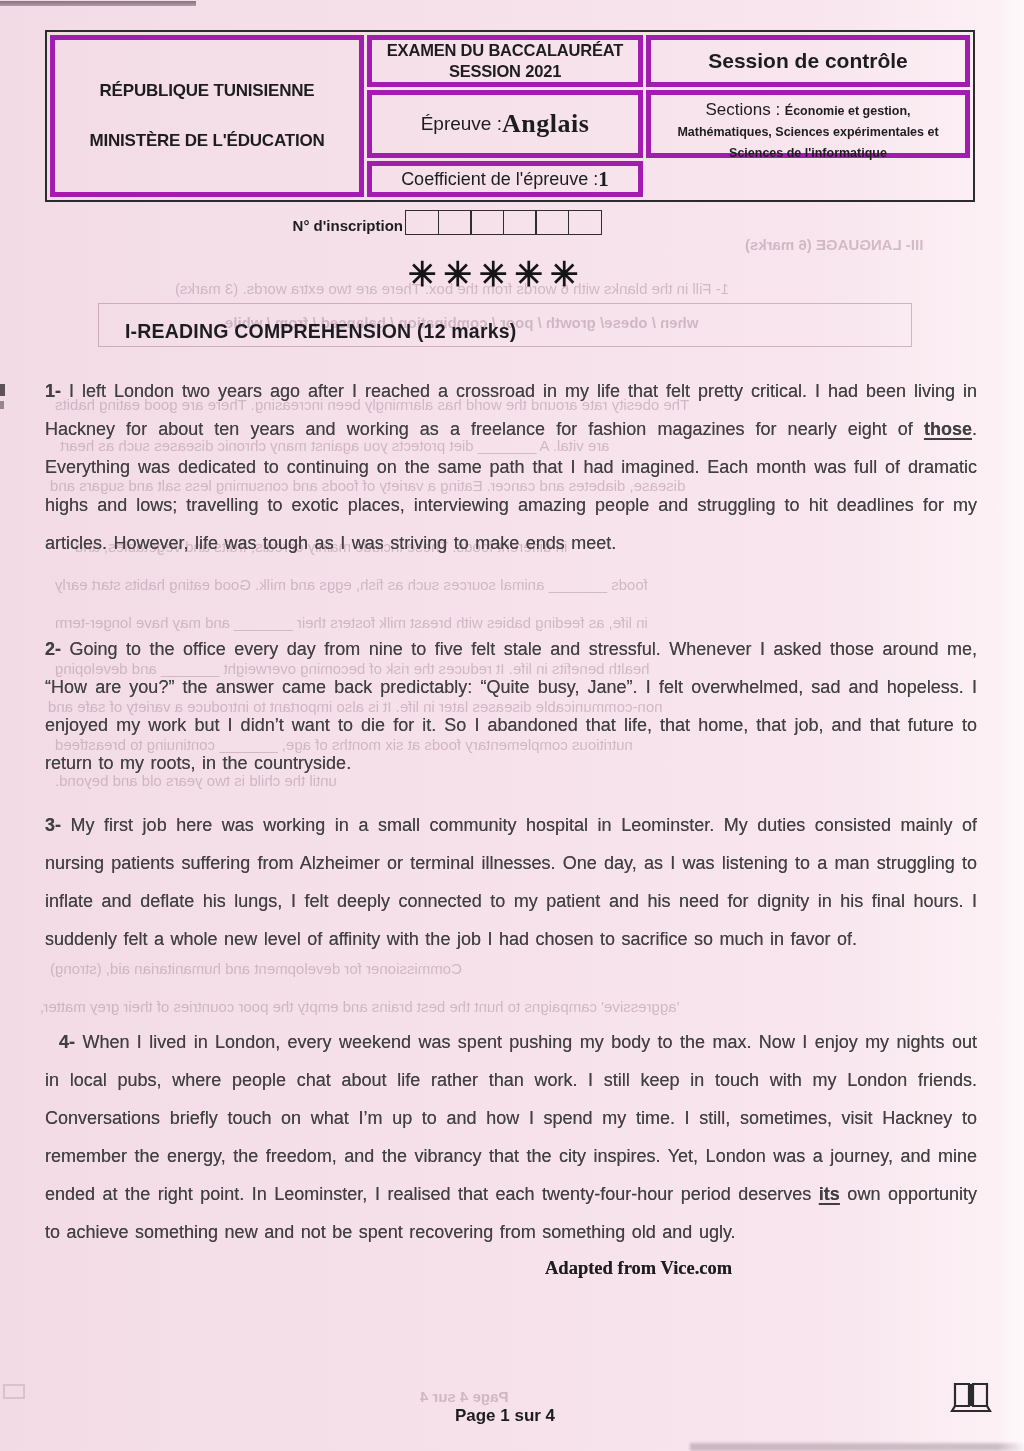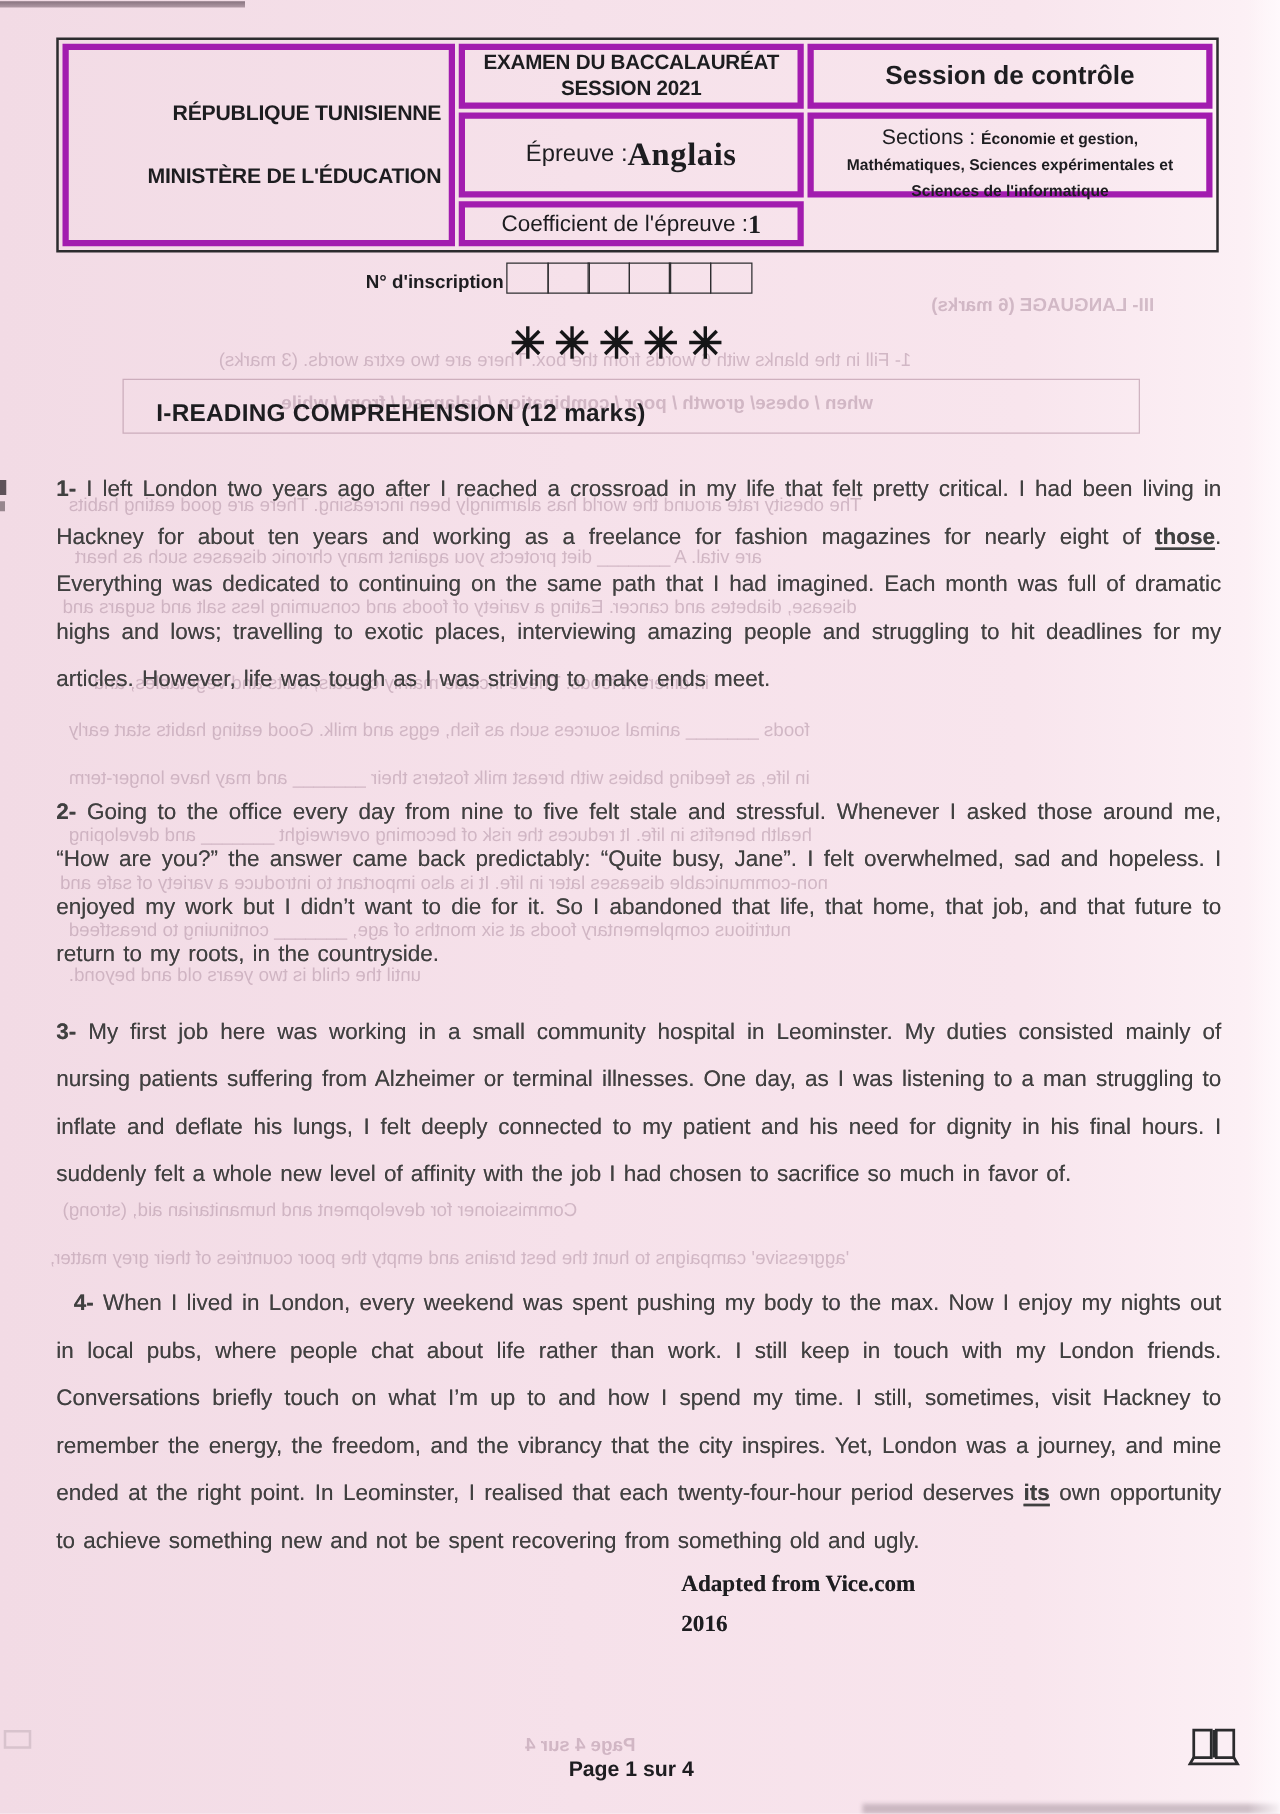--- a/index.html
+++ b/index.html
@@ -21,21 +21,21 @@
     display:grid;
     grid-template-columns:314px 276px 1fr;
     grid-template-rows:52px 68px 1fr;
     gap:3px;
   }
   .hcell{
     border:5px solid #a21caf;
     display:flex;align-items:center;justify-content:center;
     text-align:center;box-sizing:border-box;
   }
-  .cell-org{grid-row:1/4;flex-direction:column;justify-content:space-evenly;padding:10px 6px;align-items:flex-end;}
+  .cell-org{grid-row:1/4;flex-direction:column;justify-content:space-evenly;padding:10px 6px;}
   .org-line{font-weight:700;font-size:17px;letter-spacing:-0.2px;}
   .exam-cell{flex-direction:column;line-height:1.25;}
   .exam-line{font-weight:700;font-size:16.5px;letter-spacing:-0.2px;}
   .label-fr{font-size:19px;}
   .val-serif{font-family:"Liberation Serif", serif;font-weight:700;}
   .epreuve-val{font-size:26px;letter-spacing:0.5px;}
   .duree-val{font-size:22px;}
   .session-line{font-weight:700;font-size:21px;}
   .sections-cell{display:block;padding:4px 8px;line-height:1.3;}
   .sections-label{font-size:17px;}
@@ -167,21 +167,20 @@
 
 <div class="abs rc-title">I-READING COMPREHENSION (12 marks)</div>
 
 <p class="abs para" style="top:372px"><span class="rn">1-</span><span> I left London two years ago after I reached a crossroad in my life that felt pretty critical. I had been living in Hackney for about ten years and working as a freelance for fashion magazines for nearly eight of </span><span class="hl">those</span><span>. Everything was dedicated to continuing on the same path that I had imagined. Each month was full of dramatic highs and lows; travelling to exotic places, interviewing amazing people and struggling to hit deadlines for my articles. However, life was tough as I was striving to make ends meet.</span></p>
 <p class="abs para" style="top:630px"><span class="rn">2-</span><span> Going to the office every day from nine to five felt stale and stressful. Whenever I asked those around me, “How are you?” the answer came back predictably: “Quite busy, Jane”. I felt overwhelmed, sad and hopeless. I enjoyed my work but I didn’t want to die for it. So I abandoned that life, that home, that job, and that future to return to my roots, in the countryside.</span></p>
 <p class="abs para" style="top:806px"><span class="rn">3-</span><span> My first job here was working in a small community hospital in Leominster. My duties consisted mainly of nursing patients suffering from Alzheimer or terminal illnesses. One day, as I was listening to a man struggling to inflate and deflate his lungs, I felt deeply connected to my patient and his need for dignity in his final hours. I suddenly felt a whole new level of affinity with the job I had chosen to sacrifice so much in favor of.</span></p>
 <p class="abs para p4" style="top:1023px"><span class="rn">4-</span><span> When I lived in London, every weekend was spent pushing my body to the max. Now I enjoy my nights out in local pubs, where people chat about life rather than work. I still keep in touch with my London friends. Conversations briefly touch on what I’m up to and how I spend my time. I still, sometimes, visit Hackney to remember the energy, the freedom, and the vibrancy that the city inspires. Yet, London was a journey, and mine ended at the right point. In Leominster, I realised that each twenty-four-hour period deserves </span><span class="hl">its</span><span> own opportunity to achieve something new and not be spent recovering from something old and ugly.</span></p>
 
 <div class="abs source">
   <div class="source-line1">Adapted from Vice.com</div>
-  <div class="source-line2">2016</div>
 </div>
 
 <div class="abs page-label">Page 1 sur 4</div>
 
 <div class="abs book-icon">
   <svg width="42" height="36" viewBox="0 0 42 36">
     <path d="M5 4 h14 v22 h-14 z" fill="#fbeef4" stroke="#2b2b2d" stroke-width="2.2"></path>
     <path d="M23 4 h14 v22 h-14 z" fill="#fbeef4" stroke="#2b2b2d" stroke-width="2.2"></path>
     <path d="M21 4 v22" stroke="#2b2b2d" stroke-width="2"></path>
     <path d="M5 26 l-3 5 h38 l-3 -5" fill="none" stroke="#2b2b2d" stroke-width="2.2"></path>

